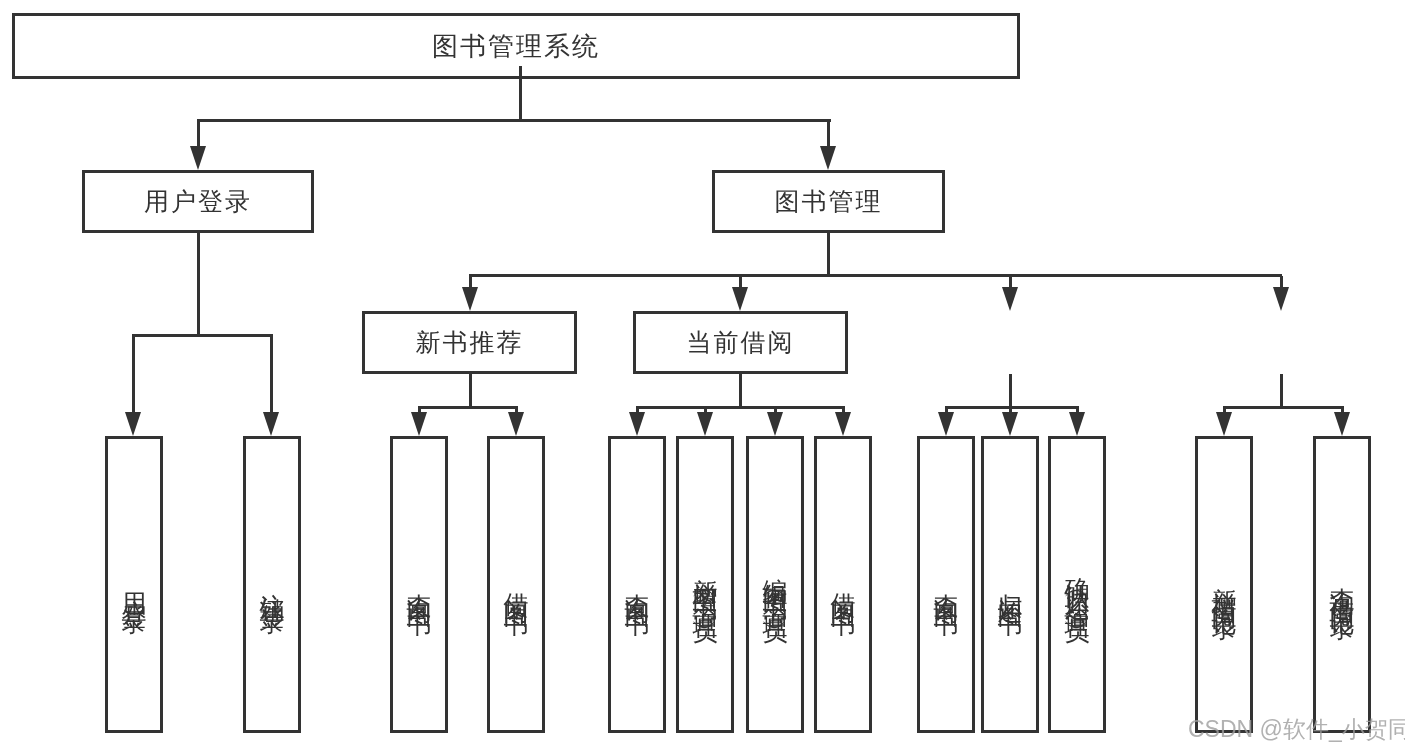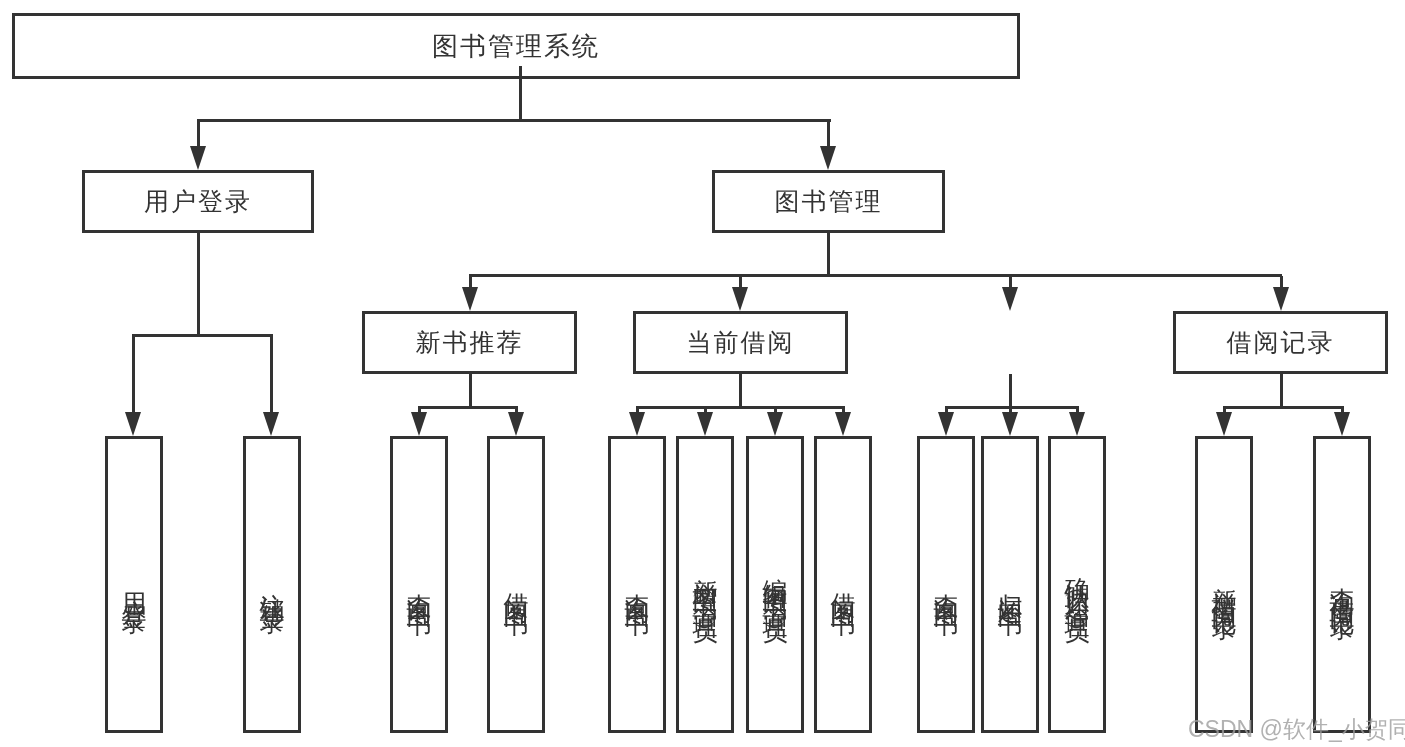--- a/index.html
+++ b/index.html
@@ -79,23 +79,20 @@
   </div>
   <div class="box l2-box" style="left:712px;width:233px;">
     <span class="hlabel">图书管理</span>
   </div>
 
   <div class="box l3-box" style="left:362px;">
     <span class="hlabel">新书推荐</span>
   </div>
   <div class="box l3-box" style="left:633px;">
     <span class="hlabel">当前借阅</span>
-  </div>
-  <div class="box l3-box" style="left:1173px;">
-    <span class="hlabel">借阅记录</span>
   </div>
 
   <div class="box leaf" style="left:105px;">
     <span class="vtext">用户登录</span>
   </div>
   <div class="box leaf" style="left:243px;">
     <span class="vtext">注销登录</span>
   </div>
 
   <div class="box leaf" style="left:390px;">

